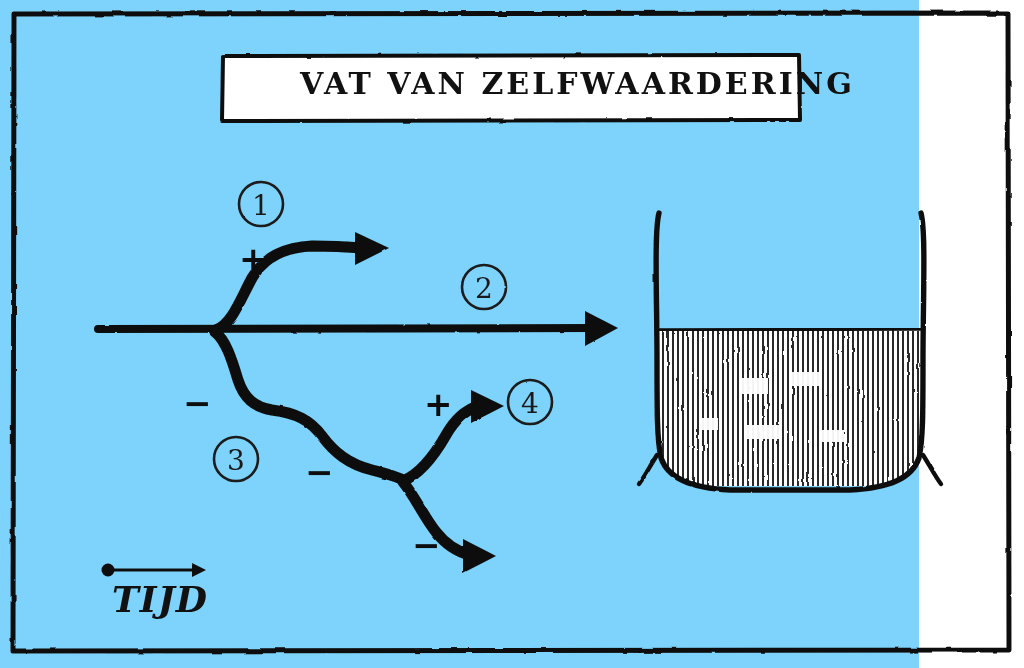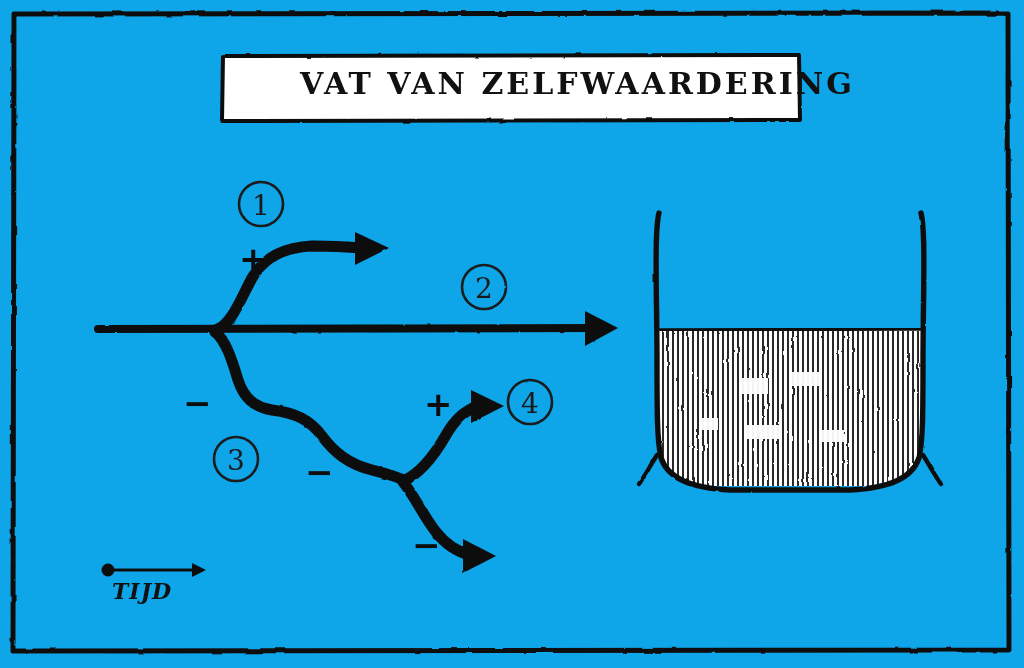--- a/index.html
+++ b/index.html
@@ -9,23 +9,23 @@
   }
   body {
     width: 1024px;
     height: 668px;
     font-family: "Liberation Serif", serif;
     overflow: hidden;
     position: relative;
   }
   #canvas {
     position: relative;
-    width: 1024px;
+    width: 919px;
     height: 668px;
-    background: #0ea5e9;
+    background: #7dd3fc;
   }
   #sketch {
     position: absolute;
     left: 0;
     top: 0;
     width: 1024px;
     height: 668px;
   }
   .txt {
     position: absolute;
@@ -38,21 +38,21 @@
     top: 66px;
     font-size: 30px;
     letter-spacing: 3.0px;
     font-family: "DejaVu Serif", serif;
     font-weight: 600;
     color: #111111;
   }
   #time-label {
     left: 112px;
     top: 578px;
-    font-size: 22px;
+    font-size: 36px;
     letter-spacing: 1px;
     font-family: "DejaVu Serif", serif;
     font-weight: 600;
     font-style: italic;
   }
   .num {
     font-family: "DejaVu Serif", serif;
     font-size: 28px;
     font-weight: 500;
     text-align: center;

